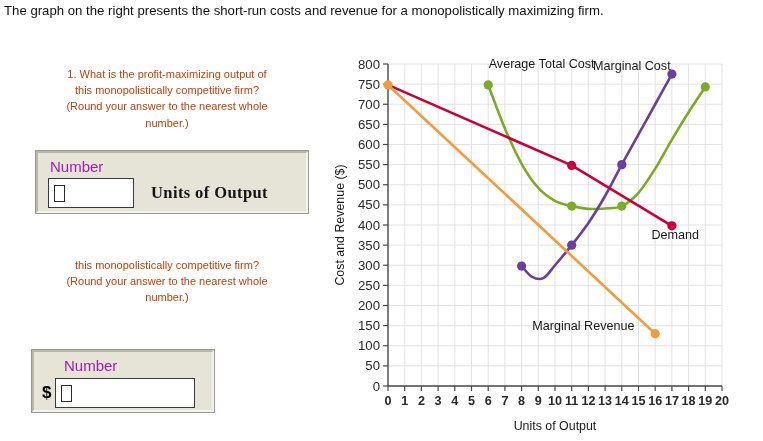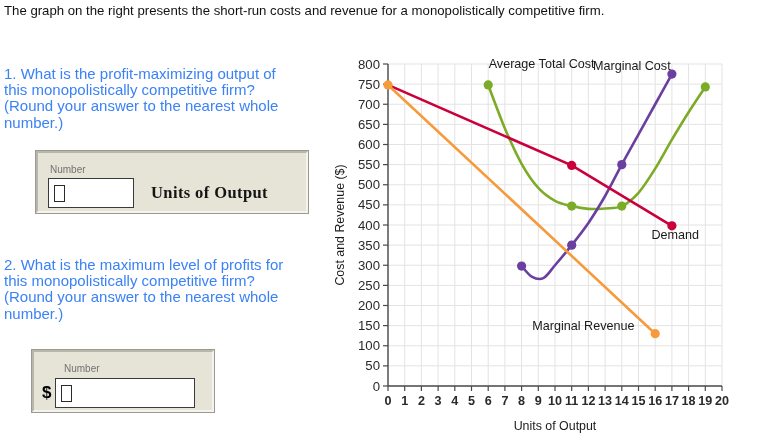--- a/index.html
+++ b/index.html
@@ -35,46 +35,47 @@
     top: 60px;
     width: 335px;
     height: 381px;
   }
 
   .question-block { position: absolute; left: 4px; width: 326px; }
   #question-1 { top: 6px; }
   #question-2 { top: 197px; }
 
   .question-text {
-    font-size: 15px;
+    font-size: 11px;
     line-height: 16.2px;
-    color: #3b82f6;
+    color: #c2410c;
+    text-align: center;
   }
   .question-text div { white-space: nowrap; }
 
   
   .answer-panel {
     position: absolute;
     background: #e6e4d6;
     border-top: 2px solid #b9b7aa;
     border-left: 2px solid #b9b7aa;
     border-right: 2px solid #f4f3ee;
     border-bottom: 2px solid #f4f3ee;
     box-shadow: 0 0 0 1px #9a9a90;
     box-sizing: border-box;
   }
   #answer-panel-1 { left: 32px; top: 85px;  width: 272px; height: 62px; }
   #answer-panel-2 { left: 28px; top: 93px;  width: 182px; height: 62px; }
 
   .answer-label {
     position: absolute;
     left: 12px;
-    top: 11px;
-    font-size: 10px;
-    color: #737373;
+    top: 5px;
+    font-size: 15px;
+    color: #a21caf;
   }
   #answer-panel-2 .answer-label { left: 30px; }
 
   .field-row {
     position: absolute;
     left: 10px;
     top: 25px;
     display: flex;
     align-items: center;
   }
@@ -139,21 +140,21 @@
   .series-label {
     font-family: "Liberation Sans", sans-serif;
     font-size: 12.6px;
     fill: #1a1a1a;
   }
 </style>
 </head>
 <body>
 
 <div id="intro">
-  <div>The graph on the right presents the short-run costs and revenue for a monopolistically competitive firm.</div>
+  <div>The graph on the right presents the short-run costs and revenue for a monopolistically maximizing firm.</div>
 </div>
 
 <div id="left-panel">
 
   <div class="question-block" id="question-1">
     <div class="question-text">
       <div>1. What is the profit-maximizing output of</div>
       <div>this monopolistically competitive firm?</div>
       <div>(Round your answer to the nearest whole</div>
       <div>number.)</div>
@@ -165,21 +166,20 @@
         <div class="text-input" id="input-units" title="">
           <span class="caret-box"></span>
         </div>
         <span class="units-text">Units  of  Output</span>
       </div>
     </div>
   </div>
 
   <div class="question-block" id="question-2">
     <div class="question-text">
-      <div>2. What is the maximum level of profits for</div>
       <div>this monopolistically competitive firm?</div>
       <div>(Round your answer to the nearest whole</div>
       <div>number.)</div>
     </div>
 
     <div class="answer-panel" id="answer-panel-2">
       <div class="answer-label">Number</div>
       <div class="field-row">
         <span class="dollar-sign">$</span>
         <div class="text-input" id="input-profit" title="">

